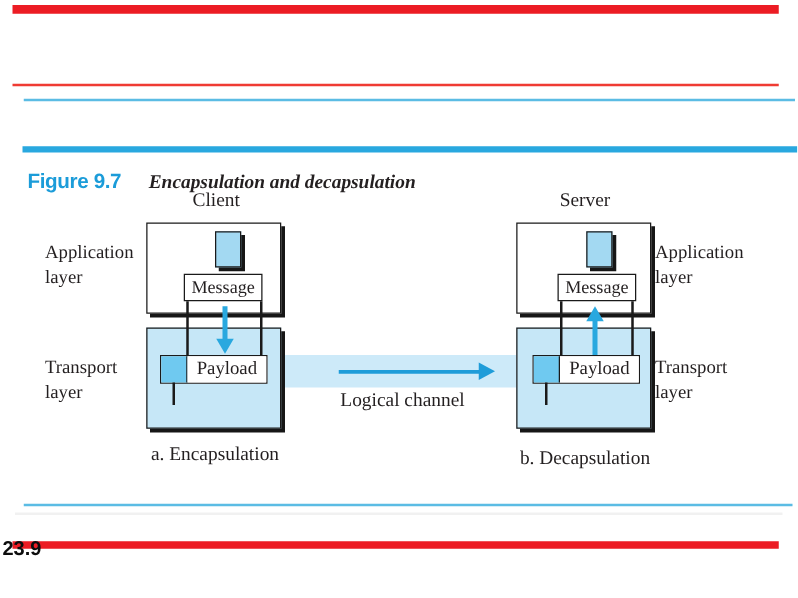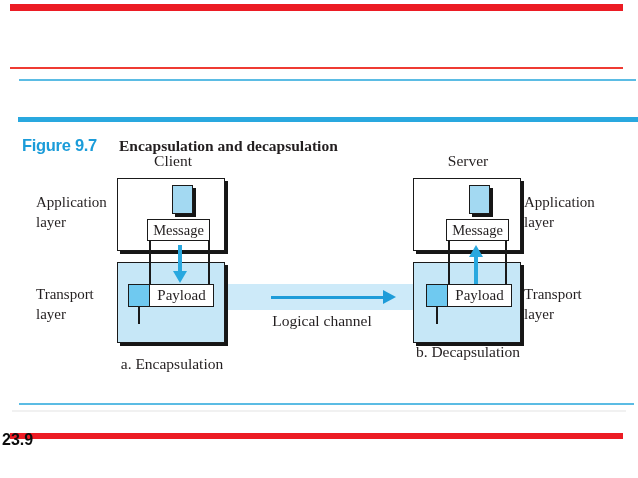--- a/index.html
+++ b/index.html
@@ -8,21 +8,21 @@
   .abs{position:absolute;}
   
   .bar-red-thick{background:#EC1C24;}
   .rule-red-thin{background:#EF3B33;}
   .rule-blue-thin{background:#5BBCE4;}
   .rule-blue-thick{background:#29A8DF;}
   .rule-faint{background:#F1F1F1;}
   
   .figure-row{left:22px;top:101px;display:flex;align-items:flex-end;white-space:nowrap;}
   .figure-label{font-family:"Liberation Sans",sans-serif;font-weight:bold;font-size:16.5px;color:#1B9CD9;letter-spacing:-0.3px;}
-  .figure-title{font-weight:bold;font-size:15.5px;color:#231F20;margin-left:22px;margin-top:36px;}
+  .figure-title{font-style:italic;font-weight:bold;font-size:15.5px;color:#231F20;margin-left:22px;margin-top:36px;}
   
   .t{font-size:15.5px;line-height:1.15;}
   .center{text-align:center;}
   .layer-label{font-size:15px;line-height:1.3;}
   
   .big-box{border:1.6px solid #1a1a1a;box-shadow:3px 3px 0 #161616;z-index:1;}
   .app-box{background:#ffffff;}
   .trans-box{background:#C6E7F7;}
   .process-icon{background:#A3D9F2;border:1.3px solid #1a1a1a;box-shadow:3px 3px 0 #161616;z-index:2;}
   .message-box{background:#ffffff;border:1.5px solid #1a1a1a;z-index:2;
@@ -103,20 +103,20 @@
   <div class="abs arr-shaft-v" style="left:474px;top:256px;height:28px;"></div>
 
   <div class="abs big-box trans-box" style="left:413px;top:262px;width:106px;height:79px;"></div>
   <div class="abs packet" style="left:426px;top:284px;width:84px;height:21px;">
     <div class="hdr"></div>
     <div class="pld">Payload</div>
   </div>
   <div class="abs t center" style="left:446px;top:307px;width:66px;">Packet</div>
   <div class="abs vline" style="left:436px;top:306px;height:18px;"></div>
   <div class="abs t" style="left:416px;top:323px;">Header</div>
-  <div class="abs t center" style="left:408px;top:343px;width:120px;">b. Decapsulation</div>
+  <div class="abs t center" style="left:408px;top:358px;width:120px;">b. Decapsulation</div>
 
   <div class="abs rule-blue-thin" style="left:19px;top:403px;width:615px;height:2px;"></div>
   <div class="abs rule-faint" style="left:12px;top:410px;width:614px;height:2px;"></div>
   <div class="abs bar-red-thick" style="left:10px;top:433px;width:613px;height:6px;"></div>
   <div class="abs page-number" style="left:2px;top:431px;">23.9</div>
 
 </div>
 
 </body></html>

